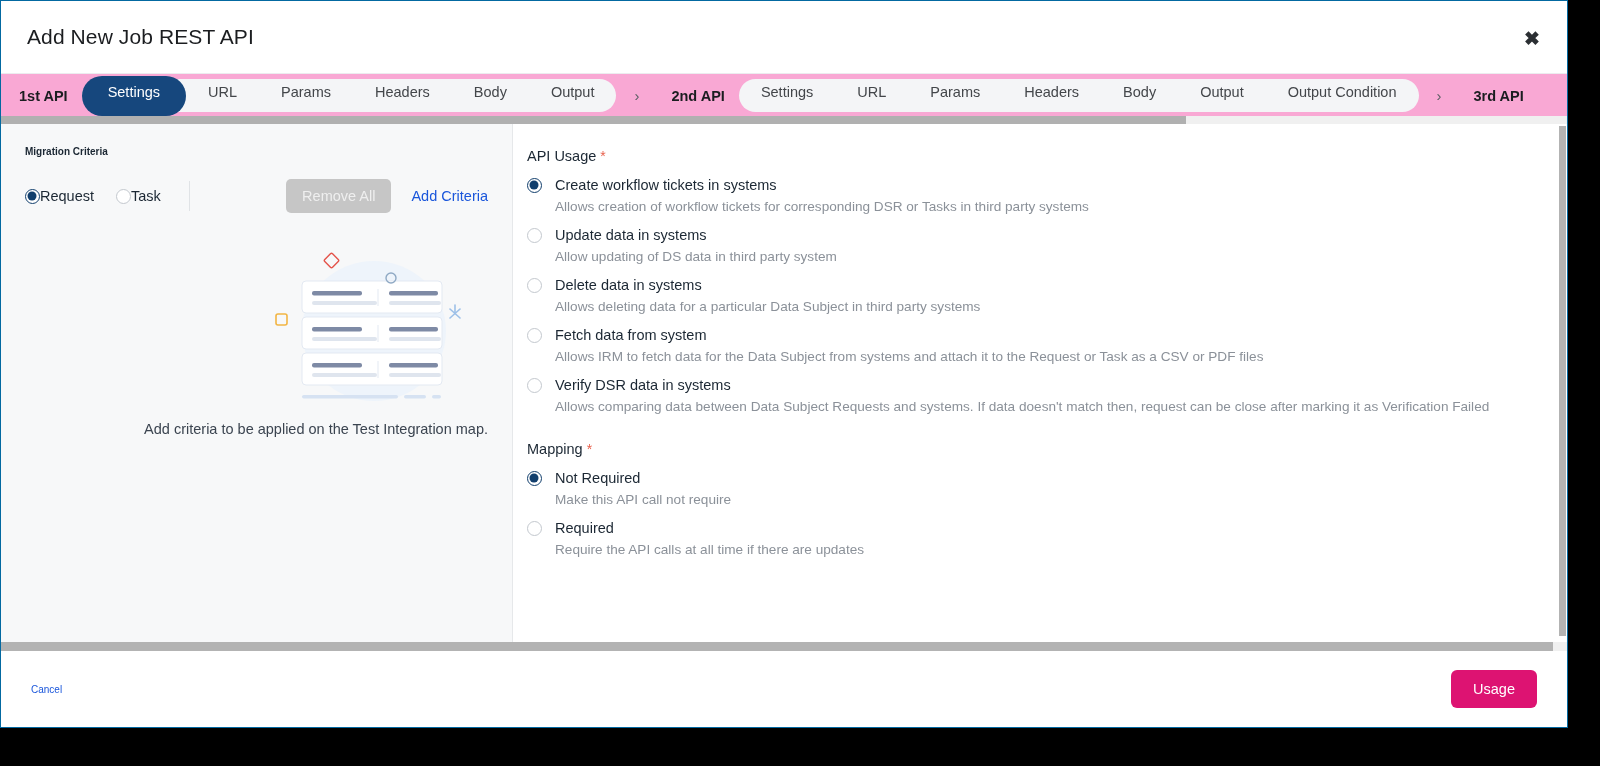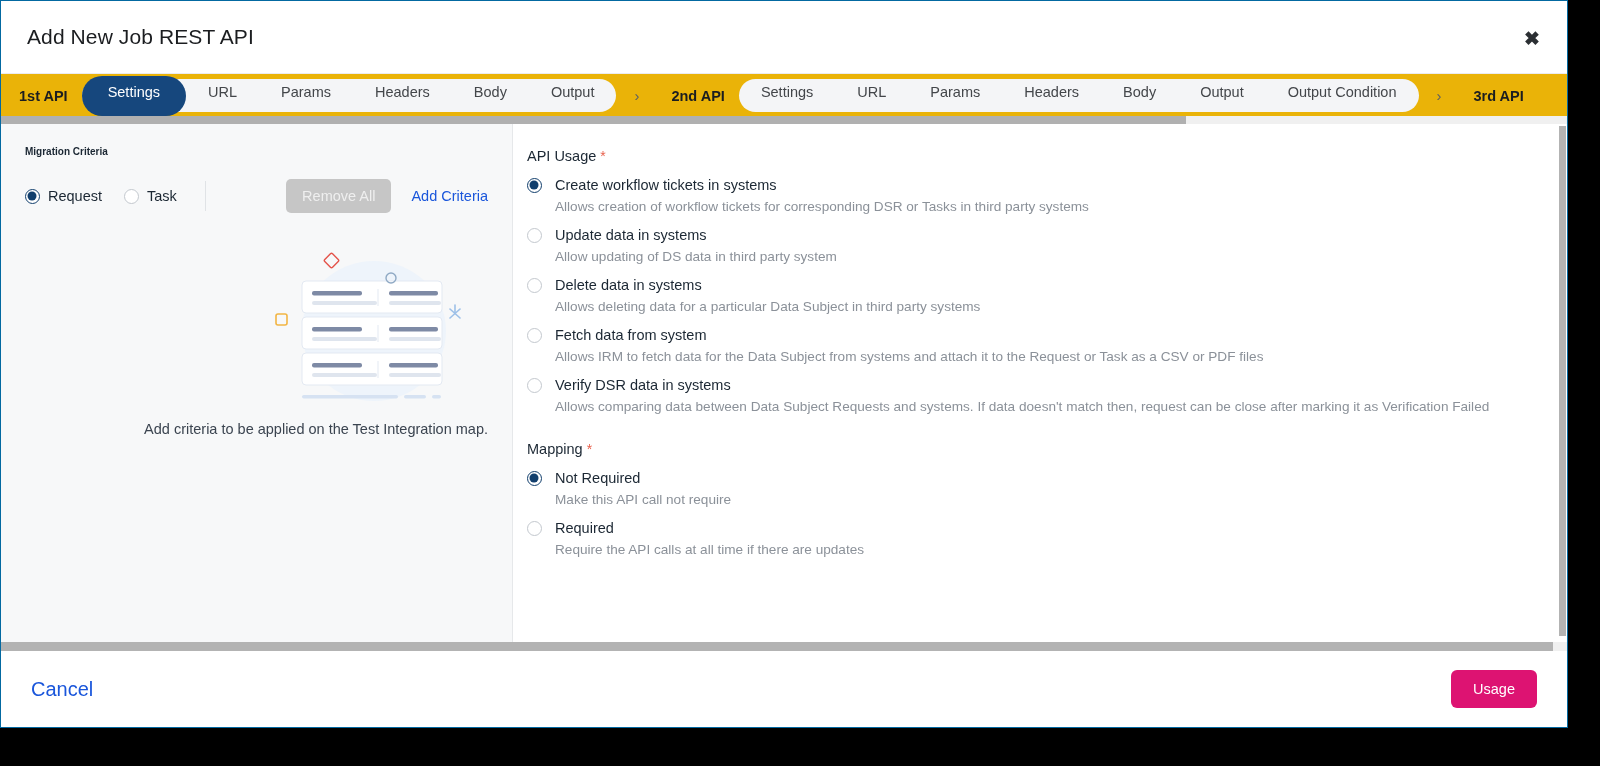--- a/index.html
+++ b/index.html
@@ -48,21 +48,21 @@
     font-size: 19px;
     color: #2b2f33;
     cursor: pointer;
     line-height: 1;
     font-weight: bold;
   }
 
   
   .tabstrip-wrap {
     flex: 0 0 51px;
-    background: #eab308;
+    background: #f9a8d4;
     position: relative;
     border-top: 1px solid #ececef;
   }
   .tabstrip {
     display: flex;
     align-items: center;
     height: 43px;
     padding-left: 18px;
     gap: 0;
     overflow: hidden;
@@ -145,21 +145,21 @@
     font-size: 10px;
     font-weight: bold;
     color: #1b2733;
     margin-bottom: 22px;
   }
   .criteria-row {
     display: flex;
     align-items: center;
     height: 34px;
   }
-  .radio-inline { display: flex; align-items: center; gap: 8px; margin-right: 22px; cursor: pointer; }
+  .radio-inline { display: flex; align-items: center; margin-right: 22px; cursor: pointer; }
   .radio {
     width: 15px; height: 15px;
     border-radius: 50%;
     border: 1.5px solid #c3c8ce;
     background: #ffffff;
     flex: 0 0 15px;
     position: relative;
   }
   .radio.checked { border: 1.5px solid #123f6d; }
   .radio.checked::after {
@@ -271,21 +271,21 @@
   .modal-footer {
     flex: 0 0 76px;
     background: #ffffff;
     display: flex;
     align-items: center;
     padding: 0 30px;
     position: relative;
   }
   .link-cancel {
     color: #1a56db;
-    font-size: 20px;
+    font-size: 10px;
     cursor: pointer;
     text-align: center;
   }
   .btn-next {
     margin-left: auto;
     background: #dd1372;
     color: #ffffff;
     border: none;
     border-radius: 6px;
     font-size: 14.5px;

